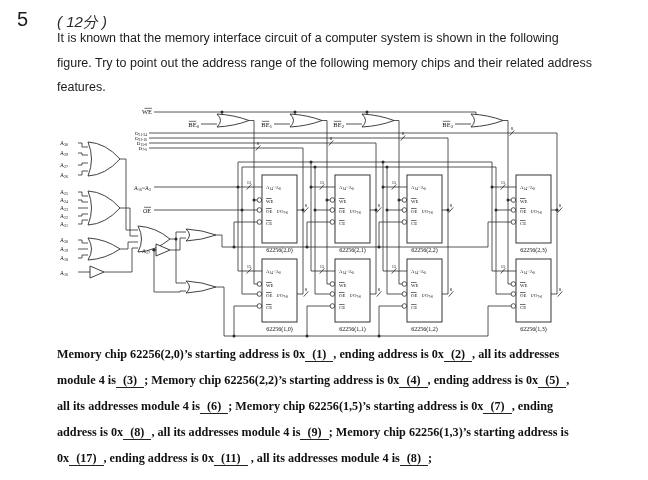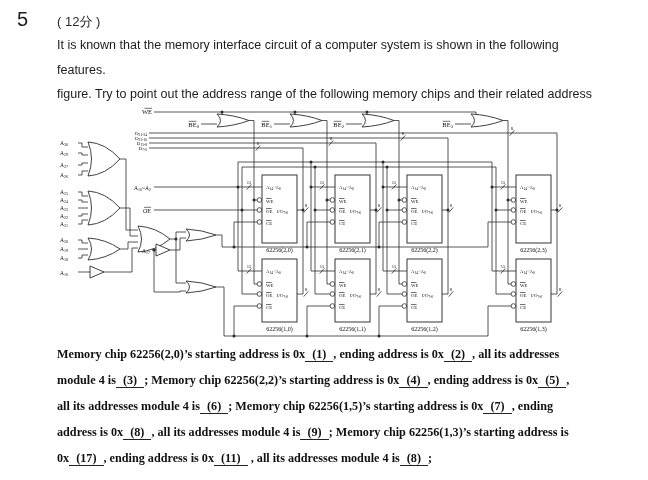--- a/index.html
+++ b/index.html
@@ -1,37 +1,37 @@
 <!DOCTYPE html>
 <html><head>
 <meta charset="utf-8">
 <style>
   html,body{margin:0;padding:0;}
   body{width:648px;height:480px;background:#ffffff;position:relative;overflow:hidden;
        font-family:"Liberation Sans",sans-serif;color:#1c1c1c;}
   #qnum{position:absolute;left:17px;top:8px;font-size:20px;font-weight:500;}
-  #points{position:absolute;left:57px;top:13px;font-size:13px;color:#2a2a2a;}
-  #intro{position:absolute;left:57px;top:33px;font-size:12.5px;line-height:24.5px;}
+  #points{position:absolute;left:57px;top:13px;font-size:15px;color:#2a2a2a;font-style:italic;}
+  #intro{position:absolute;left:57px;top:26px;font-size:12.5px;line-height:24.5px;}
   #intro div{white-space:nowrap;}
   #figure{position:absolute;left:54px;top:102px;width:592px;height:240px;}
   #figure svg{display:block;}
   #questions{position:absolute;left:57px;top:341px;font-family:"Liberation Serif",serif;
              font-size:12.2px;line-height:26px;color:#111;font-weight:bold;}
   .qline{white-space:nowrap;}
   .blank{border-bottom:1px solid #222;padding:0 7px;}
 </style>
 </head>
 <body>
 
 <div id="qnum">5</div>
 <div id="points">( 12分 )</div>
 <div id="intro">
     <div>It is known that the memory interface circuit of a computer system is shown in the following</div>
+    <div>figure. Try to point out the address range of the following memory chips and their related address</div>
     <div>features.</div>
-    <div>figure. Try to point out the address range of the following memory chips and their related address</div>
   </div>
 <div id="figure">
     <svg viewBox="0 0 592 240" width="592" height="240" xmlns="http://www.w3.org/2000/svg">
       <g stroke="#2b2b2b" stroke-width="0.8" fill="none">
         <line x1="100" y1="10" x2="422" y2="10"></line>
         <line x1="168" y1="10" x2="168" y2="15"></line>
         <line x1="147" y1="22" x2="163" y2="22"></line>
         <line x1="195" y1="18.5" x2="200" y2="18.5"></line>
         <line x1="200" y1="18.5" x2="200" y2="182"></line>
         <line x1="200" y1="98" x2="203" y2="98"></line>

